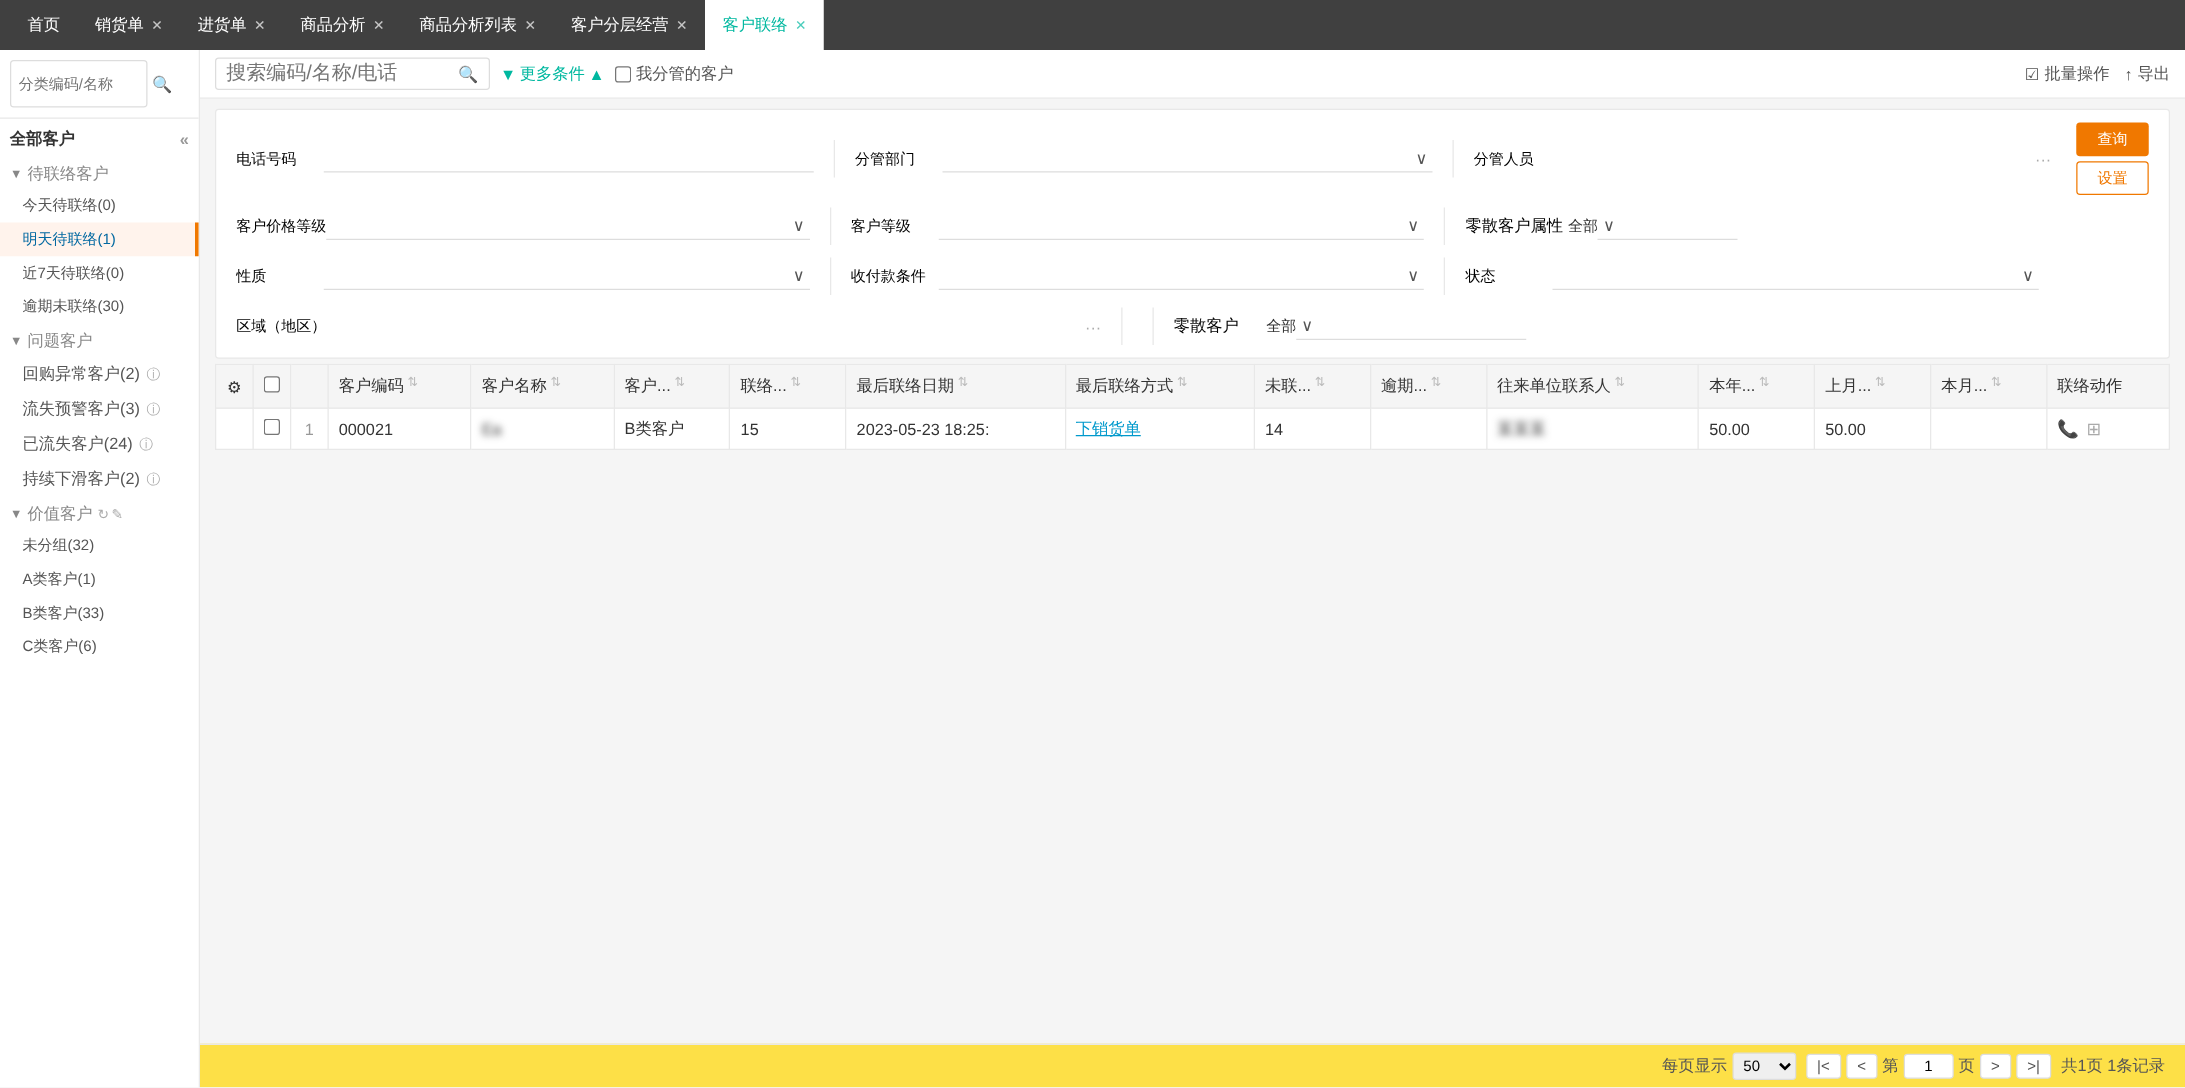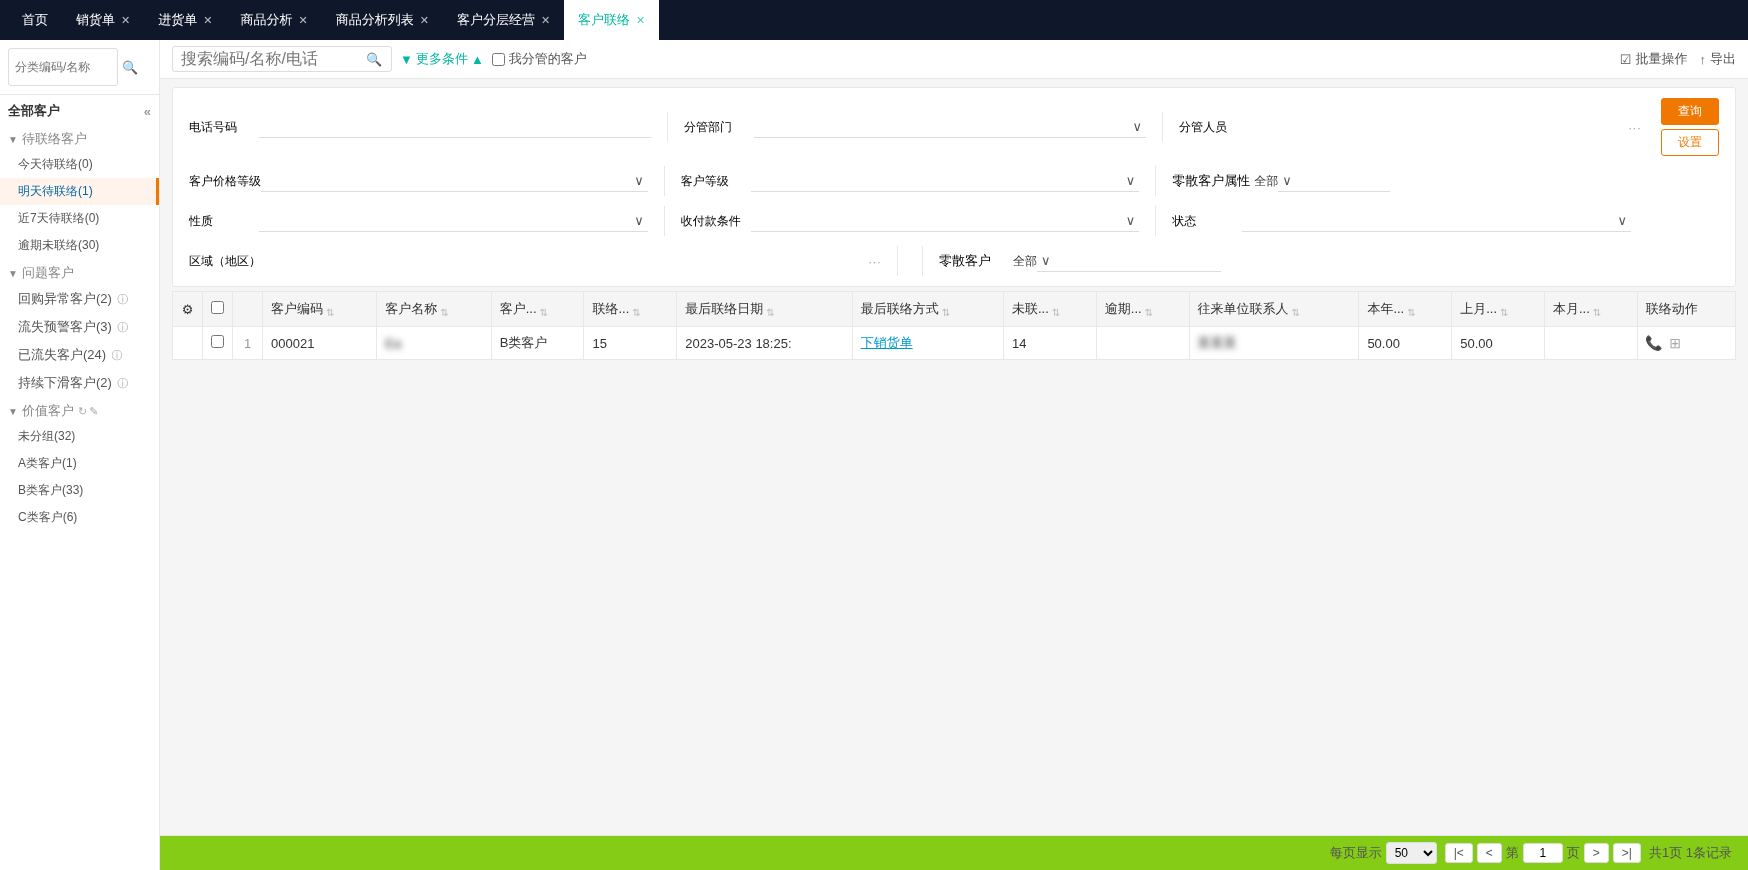--- a/index.html
+++ b/index.html
@@ -1,20 +1,20 @@
 <!DOCTYPE html>
 <html><head>
   <meta charset="utf-8">
   <style>
     * { box-sizing: border-box; margin: 0; padding: 0; font-family: 'Microsoft YaHei', Arial, sans-serif; font-size: 13px; }
     body { background: #f5f5f5; overflow: hidden; }
 
     
     .top-nav {
-      background: #0f172a;
+      background: #404040;
       height: 40px;
       display: flex;
       align-items: center;
       padding: 0 8px;
     }
     .nav-item {
       color: #fff;
       padding: 0 14px;
       height: 40px;
       display: flex;
@@ -269,32 +269,32 @@
       color: #333;
       white-space: nowrap;
       text-align: left;
     }
     td {
       padding: 7px 8px;
       border: 1px solid #e8e8e8;
       color: #333;
       white-space: nowrap;
     }
-    .th-sort { display: flex; align-items: flex-end; gap: 3px; }
+    .th-sort { display: flex; align-items: flex-start; gap: 3px; }
     .sort-icon { color: #bbb; font-size: 10px; }
     .link { color: #0099cc; text-decoration: underline; cursor: pointer; text-align: center; }
     .action-icons { display: flex; gap: 6px; }
     .action-icon { color: #aaa; cursor: pointer; font-size: 14px; }
     .gear-col { width: 30px; text-align: center; }
     .cb-col { width: 30px; text-align: center; }
     .num-col { width: 30px; text-align: center; color: #999; }
 
     
     .footer {
-      background: #84cc16;
+      background: #fde047;
       border-top: 1px solid #e8e8e8;
       padding: 6px 16px;
       display: flex;
       align-items: center;
       justify-content: flex-end;
       gap: 8px;
       font-size: 12px;
       color: #555;
     }
     .footer-page-size {

